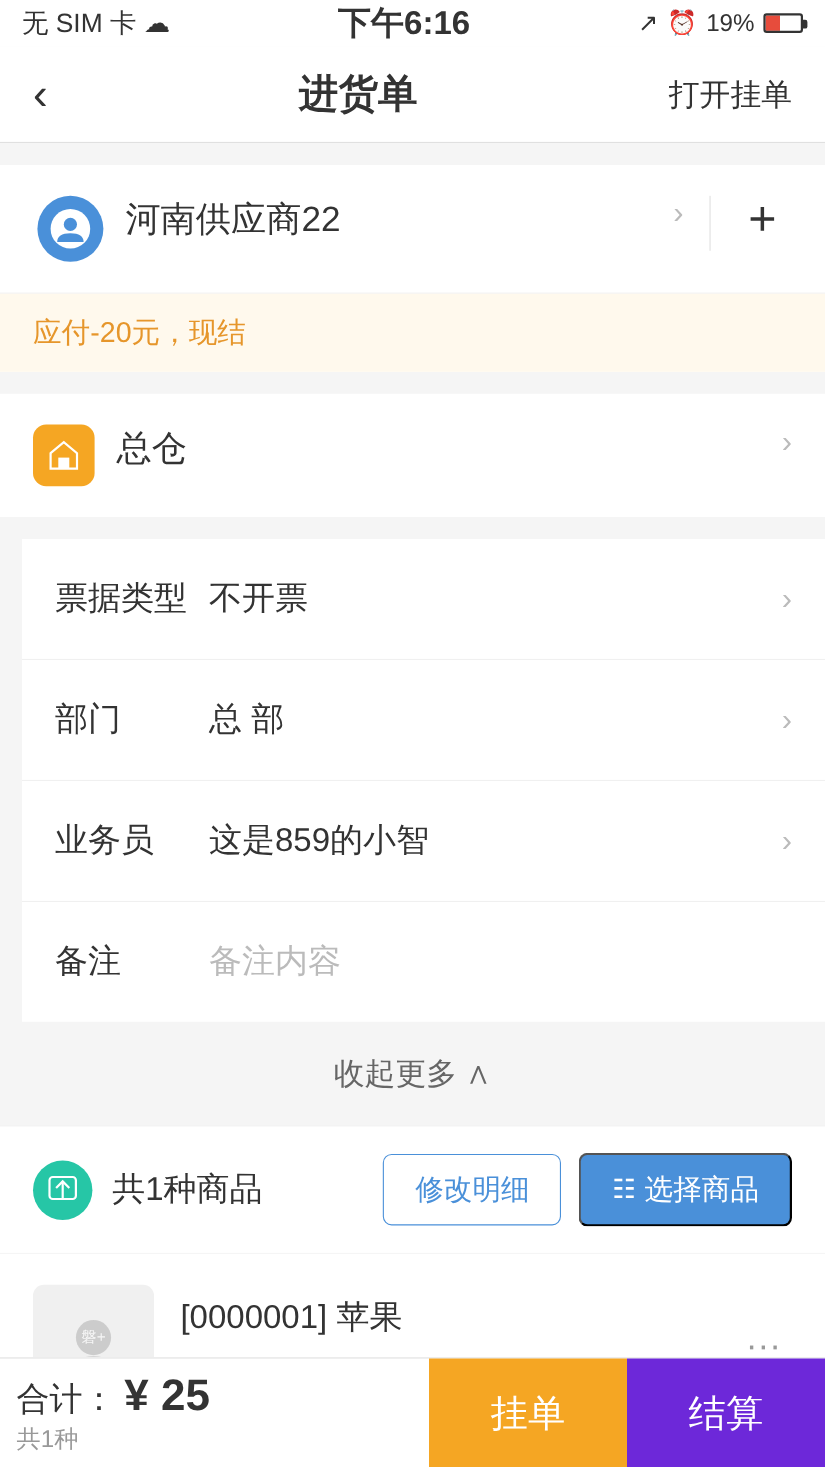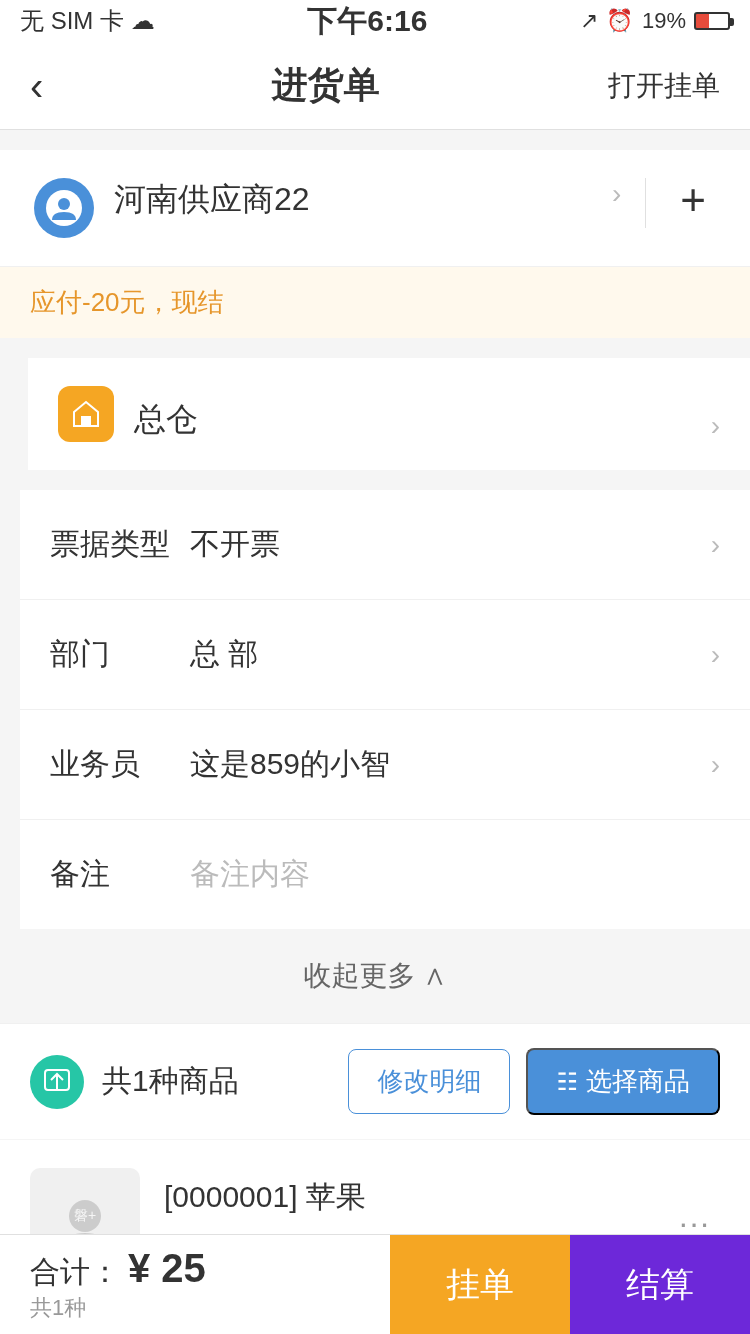--- a/index.html
+++ b/index.html
@@ -131,24 +131,23 @@
       background: #fff9ed;
       padding: 18px 30px;
       font-size: 26px;
       color: #e6962b;
     }
 
     
     .warehouse-row {
       background: #fff;
       display: flex;
-      align-items: flex-end;
+      align-items: flex-start;
       padding: 28px 30px;
       margin-top: 20px;
-      margin-left: 28px;
     }
     .warehouse-icon {
       width: 56px; height: 56px;
       border-radius: 12px;
       background: #f5a623;
       display: flex; align-items: center; justify-content: center;
       margin-right: 20px;
       flex-shrink: 0;
     }
     .warehouse-icon svg { width: 32px; height: 32px; fill: #fff; }
@@ -288,21 +287,21 @@
       display: flex;
       align-items: stretch;
       background: #fff;
       border-top: 1px solid #e0e0e0;
     }
     .bottom-total {
       flex: 1;
       display: flex;
       flex-direction: column;
       justify-content: center;
-      padding: 0 30px;
+      padding: 0 15px;
     }
     .bottom-total-row {
       font-size: 30px;
       color: #333;
       display: flex; align-items: baseline; gap: 8px;
     }
     .bottom-total-amount {
       font-size: 40px;
       font-weight: 600;
       color: #333;

